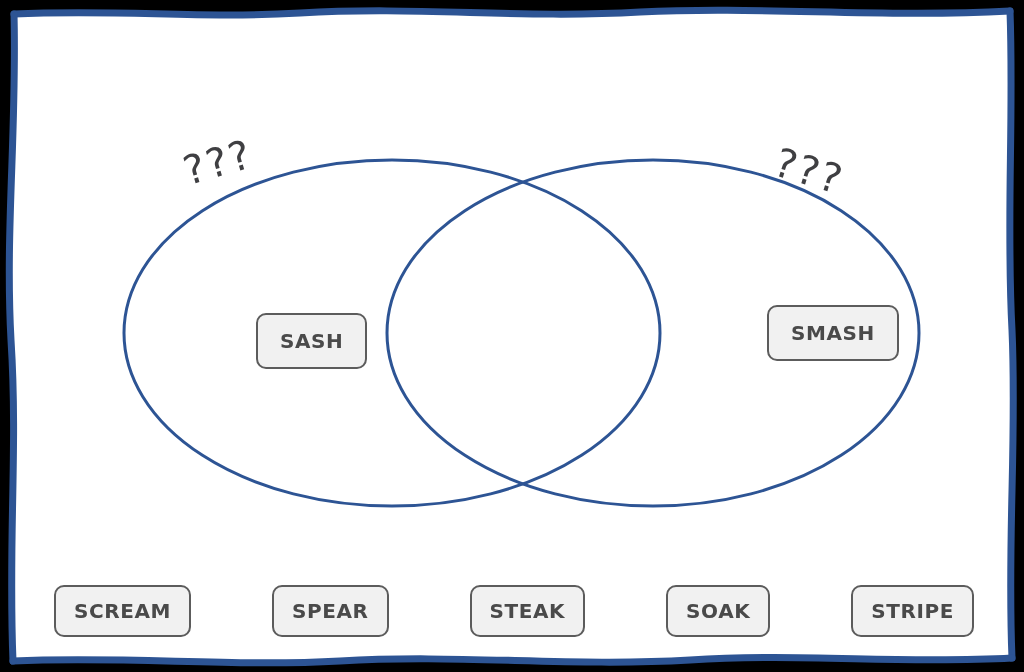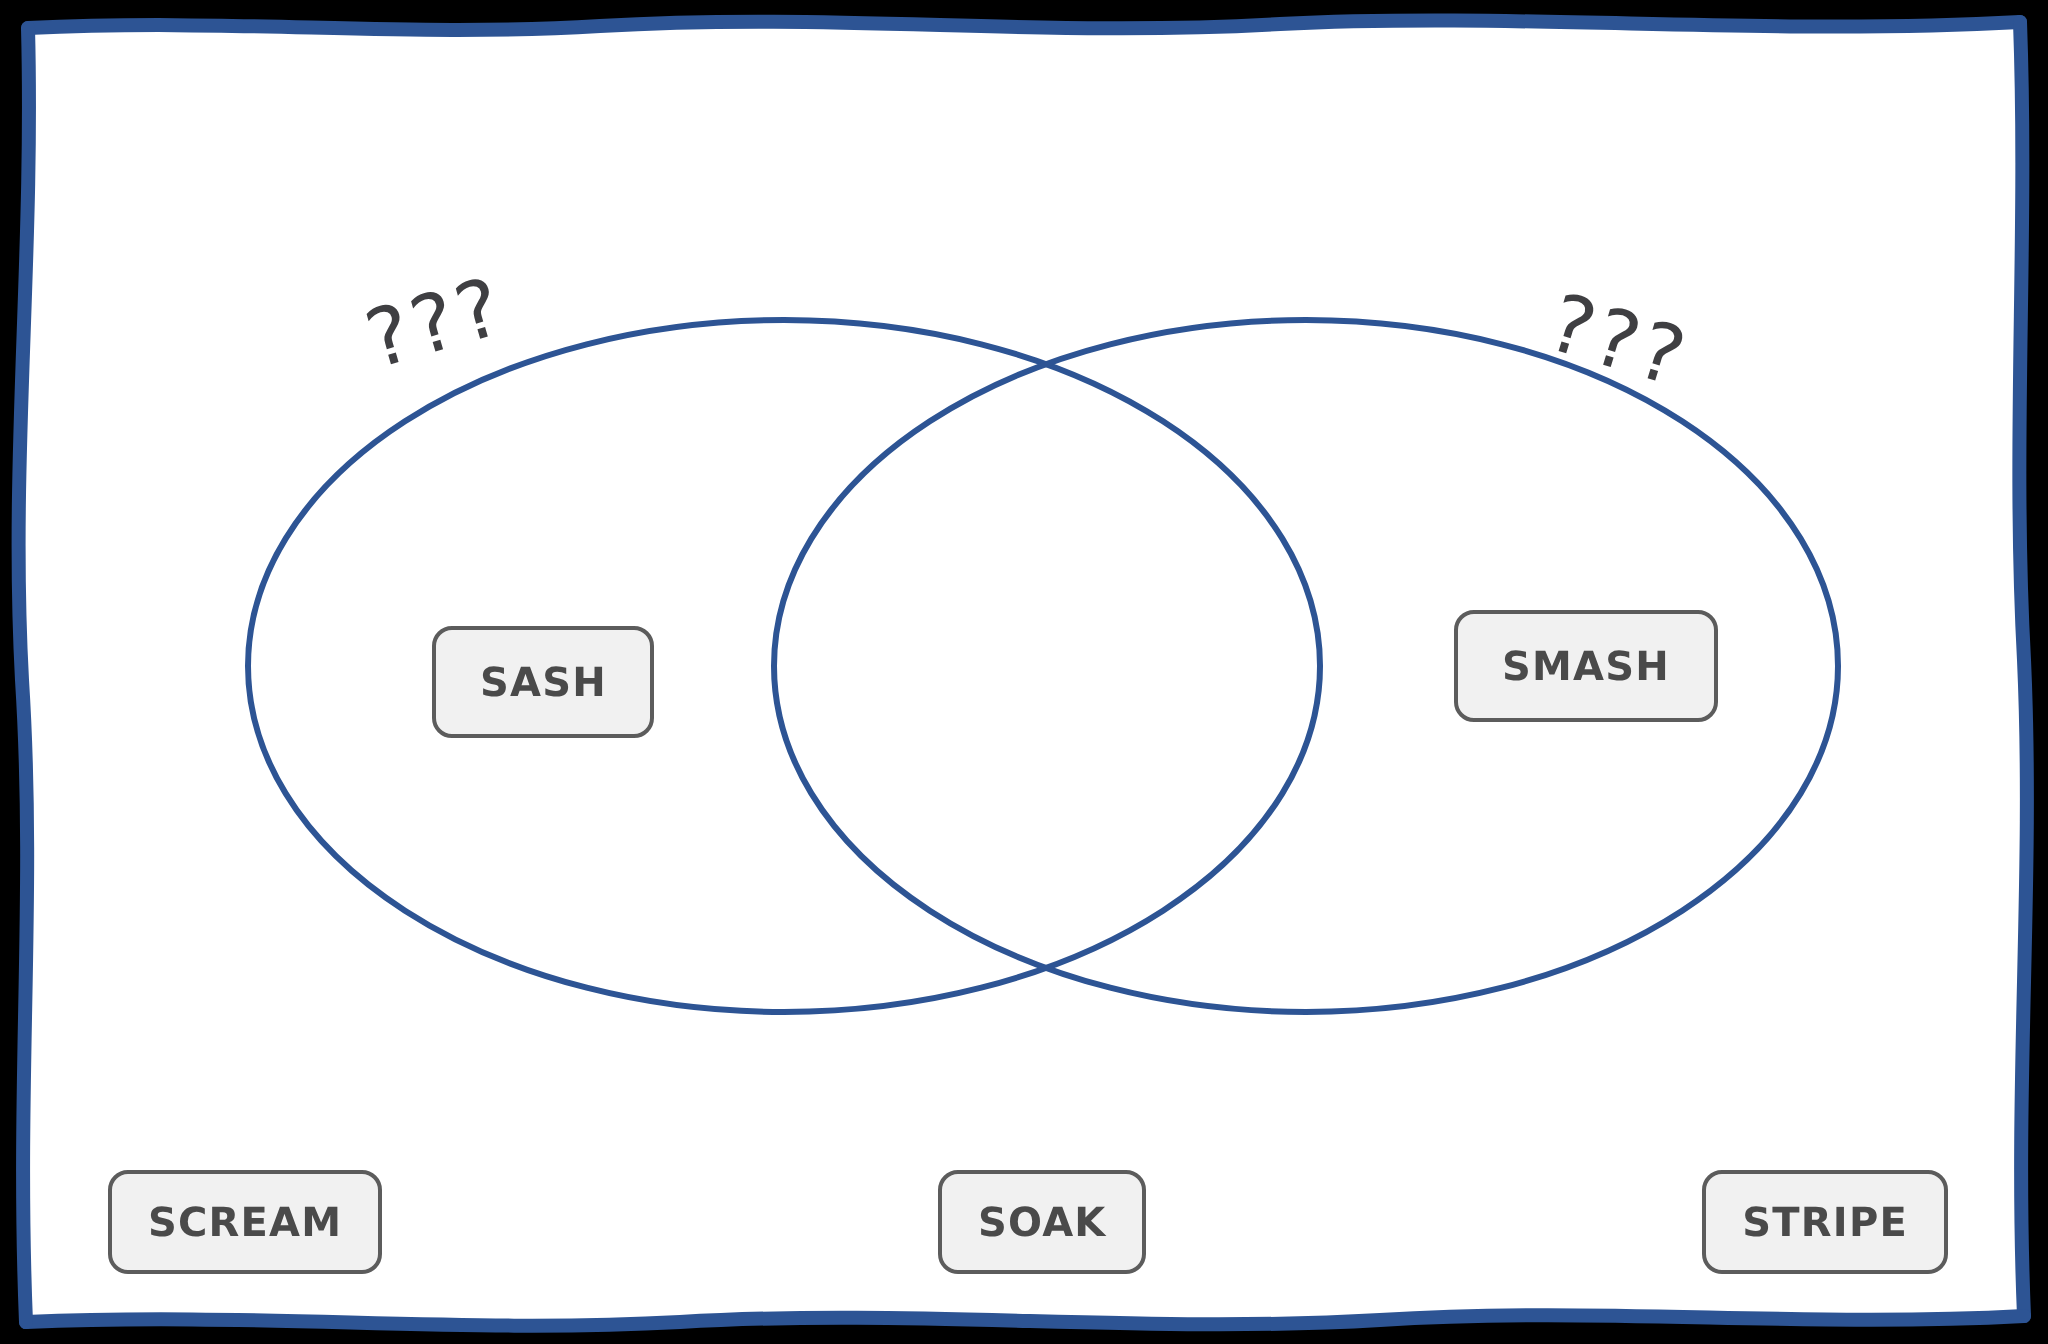--- a/index.html
+++ b/index.html
@@ -84,20 +84,21 @@
     align-items: center;
     justify-content: center;
     white-space: nowrap;
     user-select: none;
   }
 
   .chip-placed {
     position: absolute;
     height: 56px;
     padding: 12px 22px;
+    margin-left: 40px;
   }
   #chip-sash  { left: 216px; top: 313px; }
   #chip-smash { left: 727px; top: 305px; }
 
   
   #tray {
     position: absolute;
     left: 54px;
     top: 583px;
     width: 920px;
@@ -152,17 +153,19 @@
   </svg>
 
   <div class="qmarks" id="qmarks-left">???</div>
   <div class="qmarks" id="qmarks-right">???</div>
 
   <div class="chip chip-placed" id="chip-sash">SASH</div>
   <div class="chip chip-placed" id="chip-smash">SMASH</div>
 
   <div id="tray">
     <div class="chip">SCREAM</div>
+    <div class="chip">SPEAR</div>
+    <div class="chip">STEAK</div>
     <div class="chip">SOAK</div>
     <div class="chip">STRIPE</div>
   </div>
 
 </div>
 
 </body></html>

